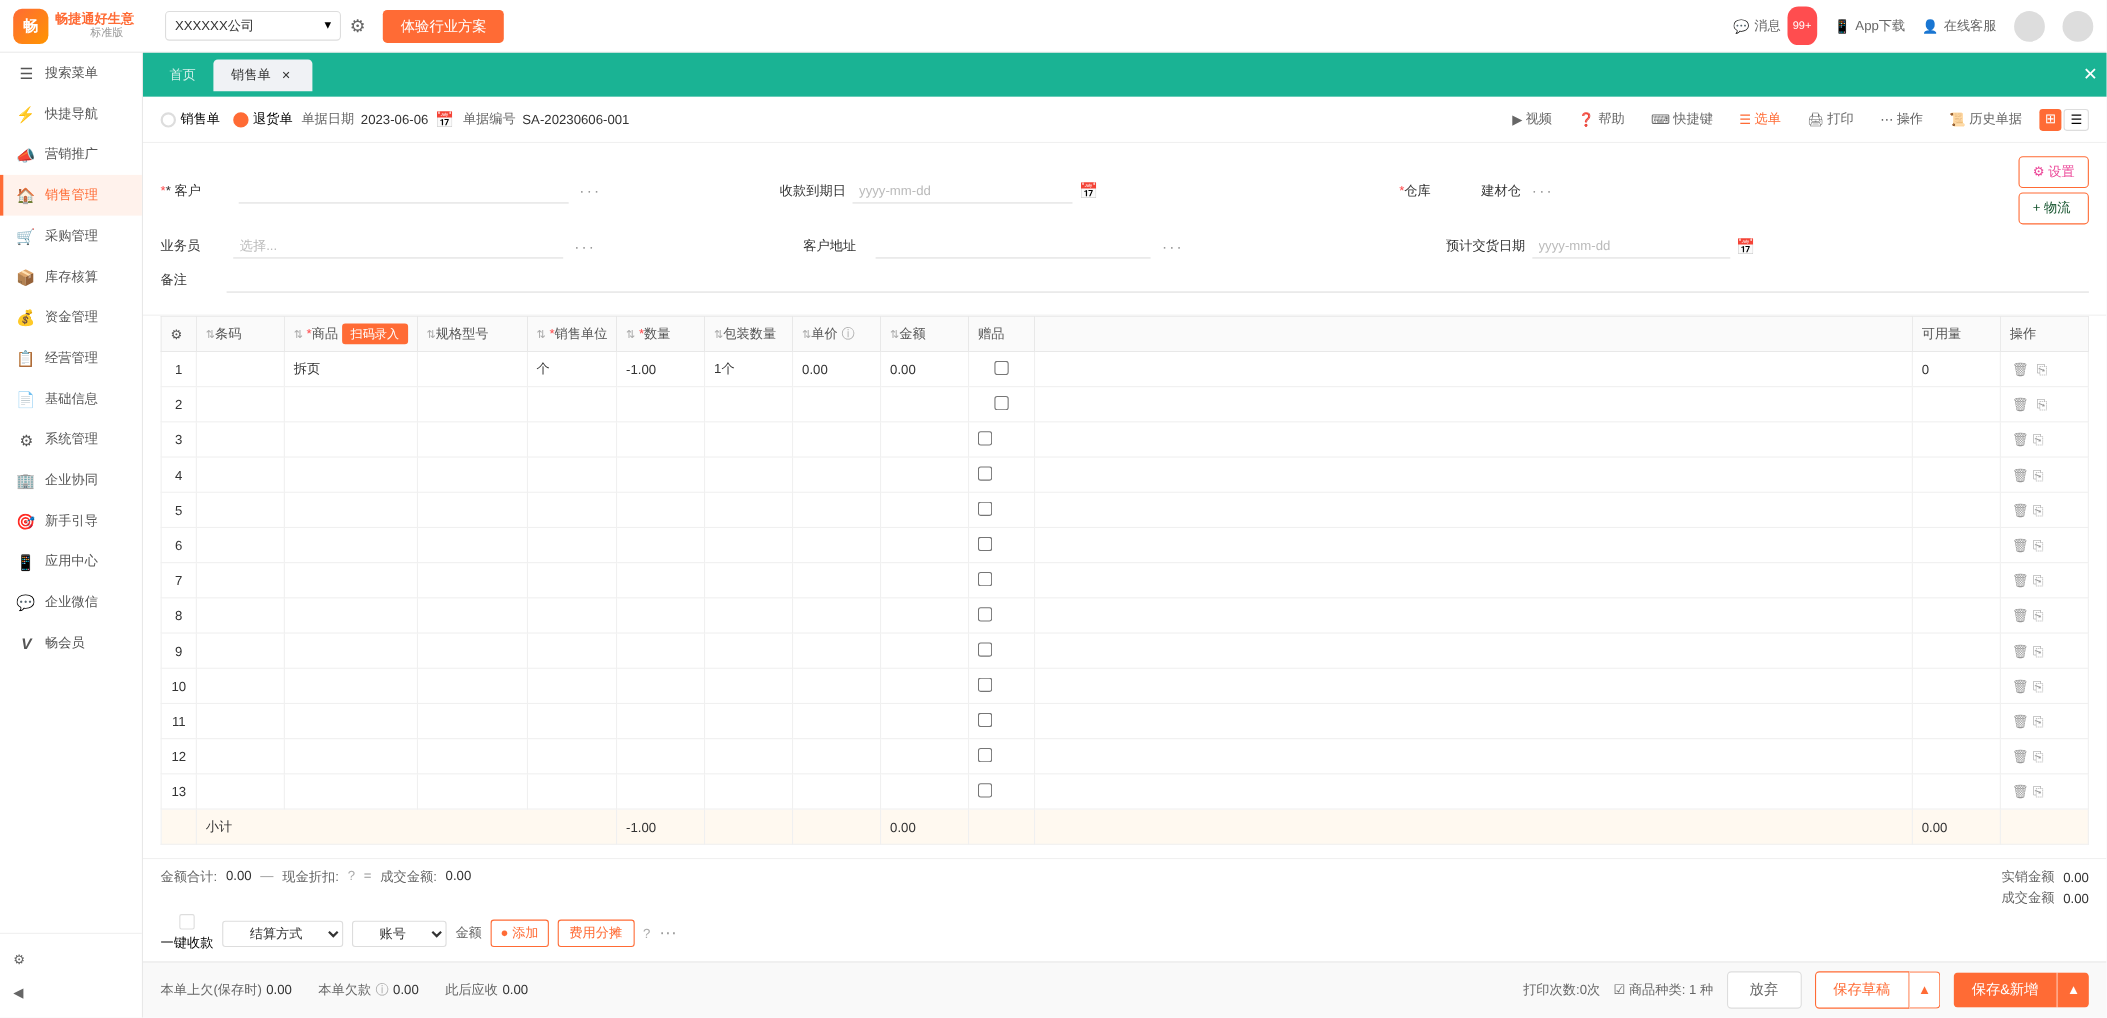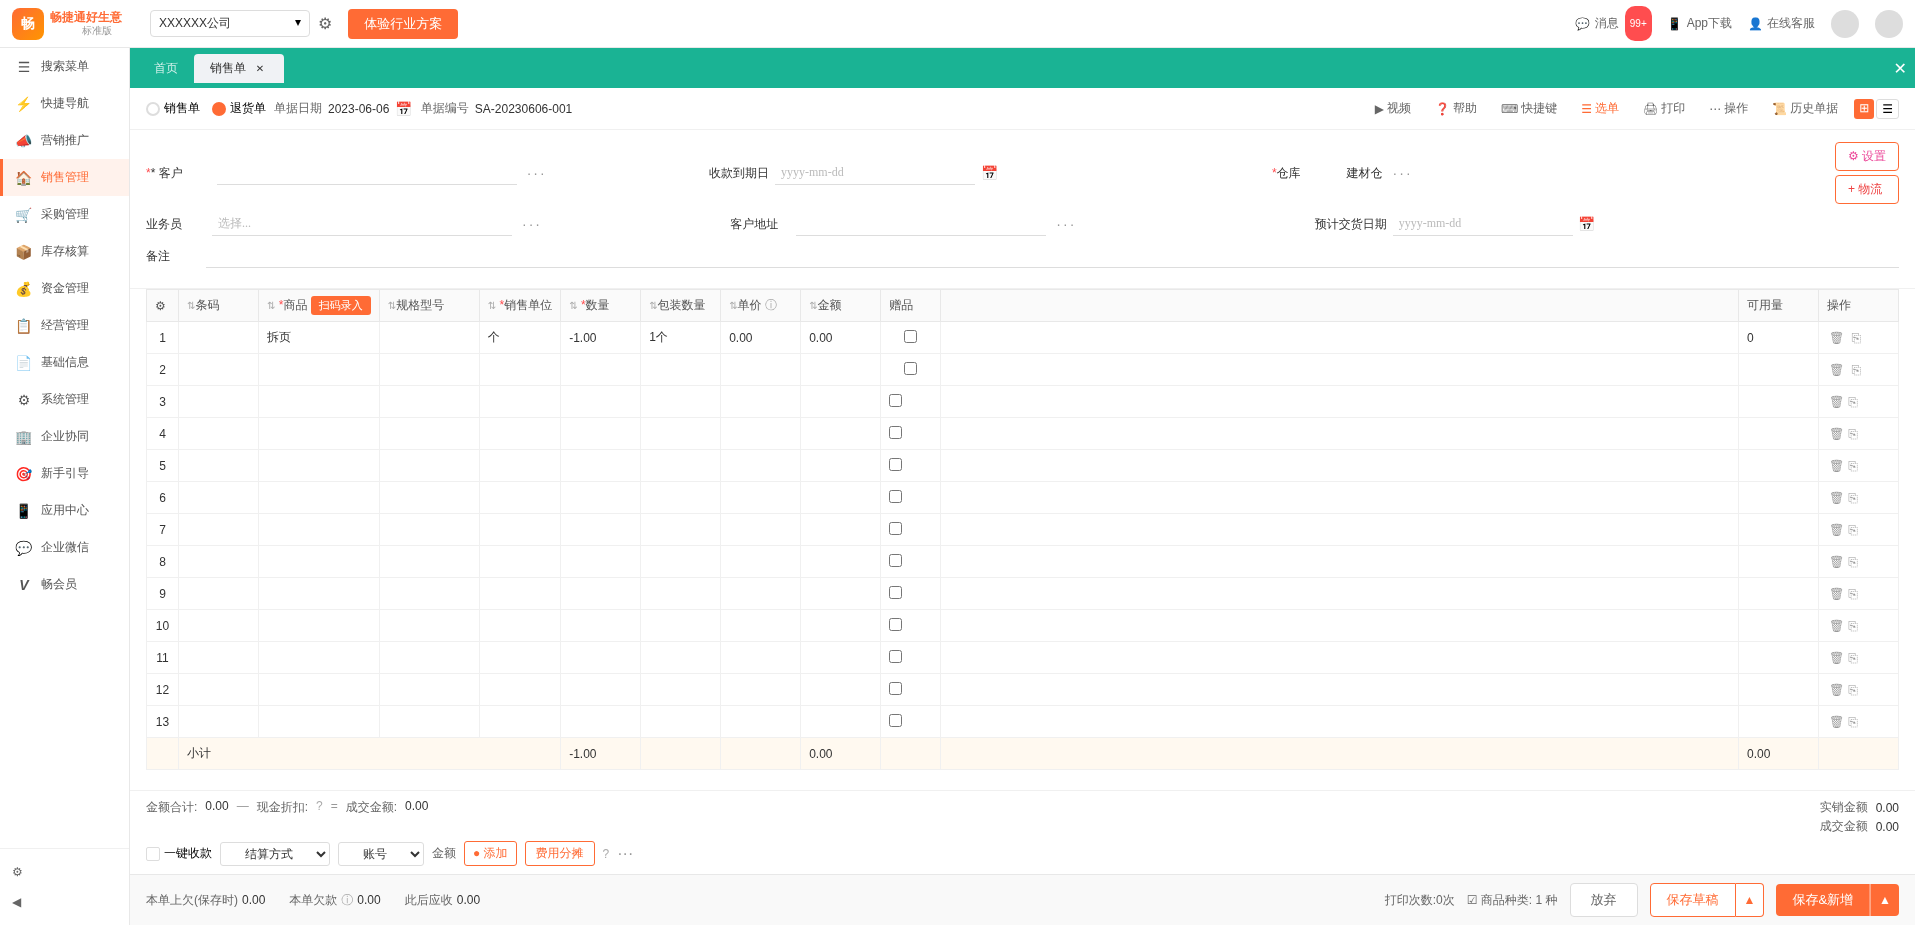--- a/index.html
+++ b/index.html
@@ -180,39 +180,39 @@
     }
     .form-col {
       display: flex; align-items: center;
       flex: 1; gap: 6px;
     }
     .required-star { color: #ff4d4f; }
     .form-label { color: #333; white-space: nowrap; min-width: 60px; }
     .form-input {
       flex: 1; border: none; border-bottom: 1px solid #ddd;
       padding: 4px 6px; color: #333; background: transparent;
-      outline: none; min-width: 80px; font-family: Liberation Serif, serif;
+      outline: none; min-width: 80px;
     }
     .form-input::placeholder { color: #bbb; }
     .dots-btn {
       color: #999; cursor: pointer; padding: 2px 4px;
       font-size: 14px; letter-spacing: 2px;
     }
     .calendar-icon { color: #999; cursor: pointer; font-size: 14px; }
     .side-btn {
       padding: 5px 12px; border-radius: 4px; cursor: pointer;
       font-size: 12px; border: 1px solid;
       display: flex; align-items: center; gap: 4px;
       white-space: nowrap;
     }
     .side-btn-setting {
       color: #ec4899; border-color: #ff6b35; background: #fff;
     }
     .side-btn-logistics {
-      color: #ef4444; border-color: #ff6b35; background: #fff;
+      color: #14532d; border-color: #ff6b35; background: #fff;
     }
 
     
     .table-section {
       flex: 1; overflow: auto; padding: 0 16px;
     }
     .data-table {
       width: 100%;
       border-collapse: collapse;
     }
@@ -268,21 +268,21 @@
     .amount-row {
       display: flex; align-items: flex-start; gap: 8px; margin-bottom: 6px;
     }
     .amount-label { color: #666; }
     .amount-value { color: #333; font-weight: 500; }
     .minus-icon { color: #999; }
     .equals-icon { color: #999; }
     .payment-row {
       display: flex; align-items: center; gap: 8px;
     }
-    .checkbox-item { display: flex; align-items: center; gap: 4px; cursor: pointer; }
+    .checkbox-item { display: flex; align-items: center; gap: 4px; cursor: pointer; flex-direction: column; }
     .checkbox-box {
       width: 14px; height: 14px; border: 1px solid #ddd;
       border-radius: 2px; background: #fff;
     }
     .select-input {
       border: 1px solid #ddd; border-radius: 3px;
       padding: 3px 20px; color: #333; background: #fff;
     }
     .add-btn {
       background: none; border: 1px solid #ff6b35;

